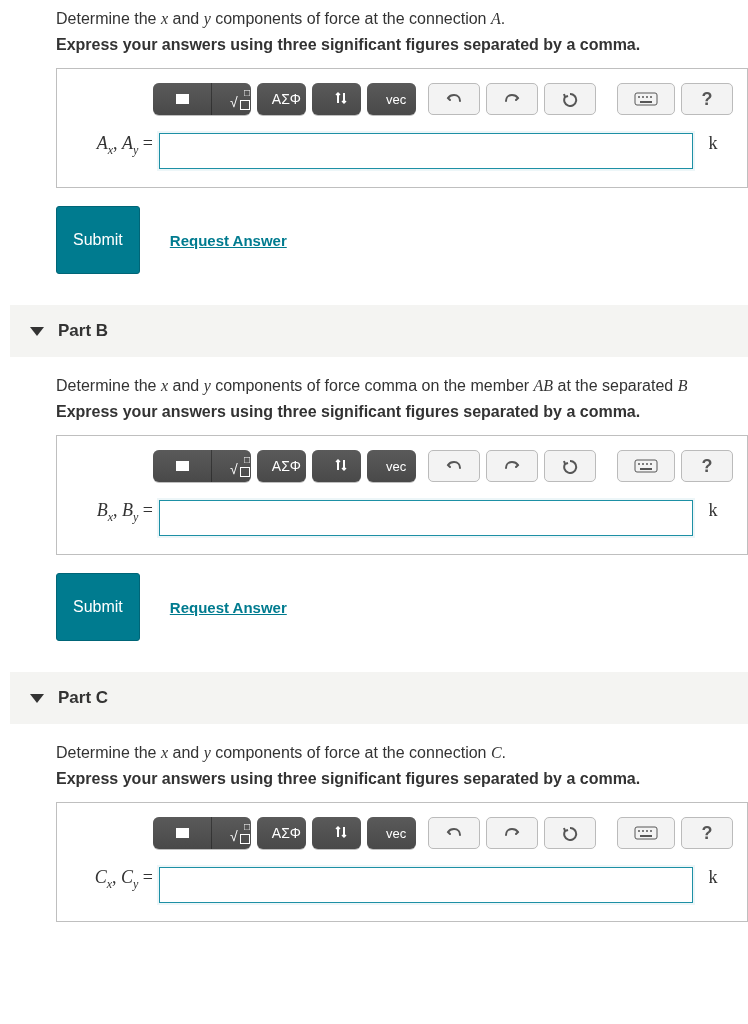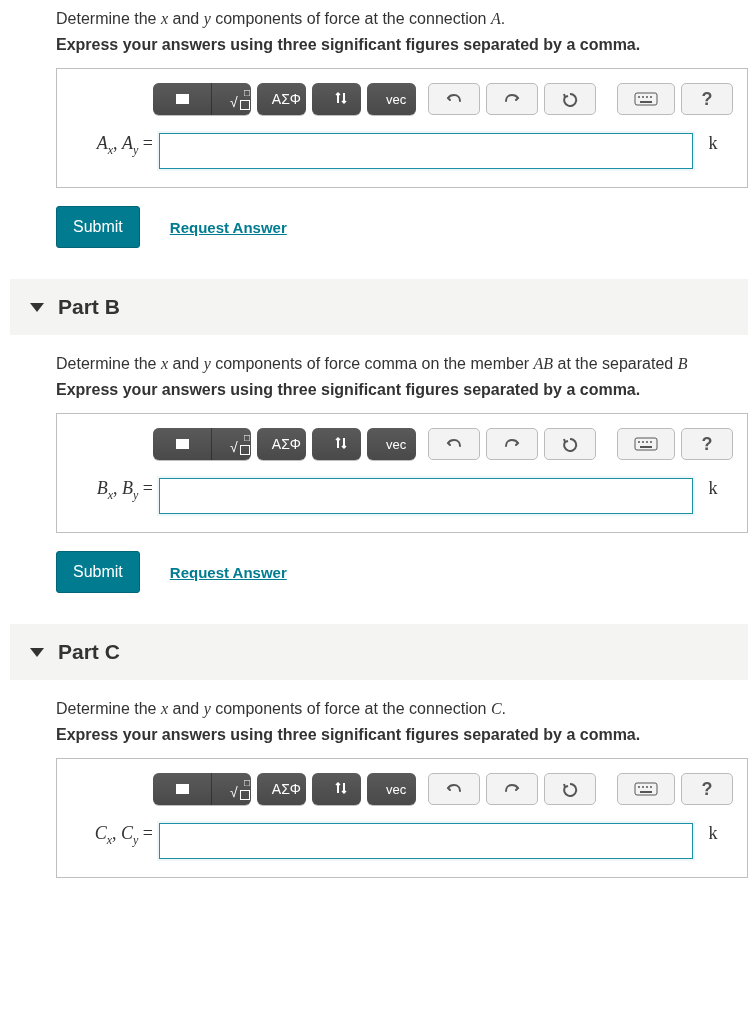--- a/index.html
+++ b/index.html
@@ -99,21 +99,21 @@
     margin: 0 0 30px 46px;
     display: flex;
     align-items: center;
     gap: 18px;
   }
   .submit-btn {
     background: #007b8f;
     color: #fff;
     border: 1px solid #006577;
     border-radius: 3px;
-    padding: 11px 16px;
+    padding: 24px 16px;
     font-size: 16px;
     cursor: pointer;
   }
   .req-link {
     color: #007b8f;
     text-decoration: underline;
     font-size: 15px;
     cursor: pointer;
     font-weight: bold;
     margin-left: 12px;
@@ -130,21 +130,21 @@
   }
   .part-header .tri {
     width: 0; height: 0;
     border-left: 7px solid transparent;
     border-right: 7px solid transparent;
     border-top: 9px solid #333;
     cursor: pointer;
   }
   .part-header .title {
     font-weight: bold;
-    font-size: 21px;
+    font-size: 17px;
   }
   
   .g-rect { width: 13px; height: 10px; background:#fff; display:inline-block; }
   .g-frac { position: relative; width: 24px; height: 20px; color:#fff; font-size:10px; }
   .g-frac .top { position:absolute; top:-2px; right:3px; }
   .g-frac .mid { position:absolute; top:5px; left:1px; font-size:14px;}
   .g-frac .box { position:absolute; bottom:-1px; right:3px; width:8px;height:8px;border:1px solid #fff;}
   svg { display:block; }
 </style>
 </head>

